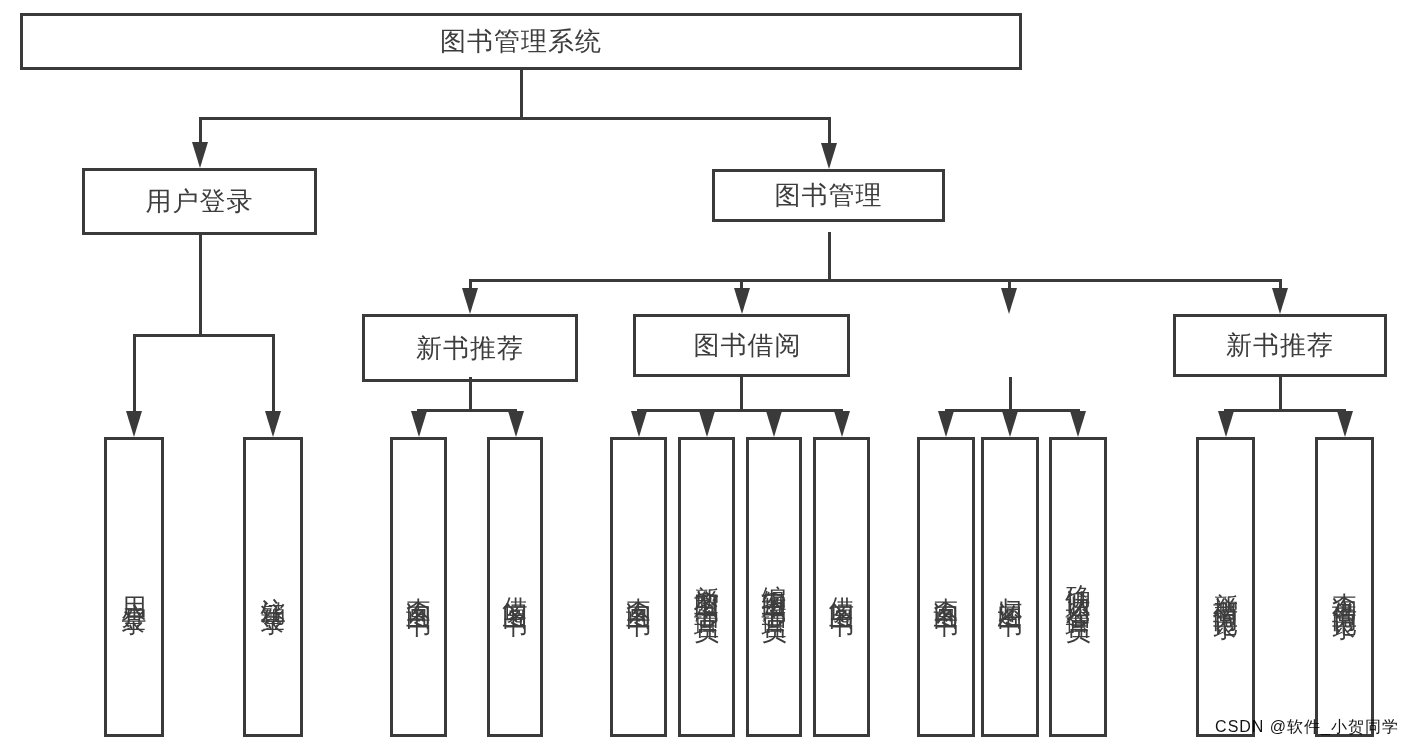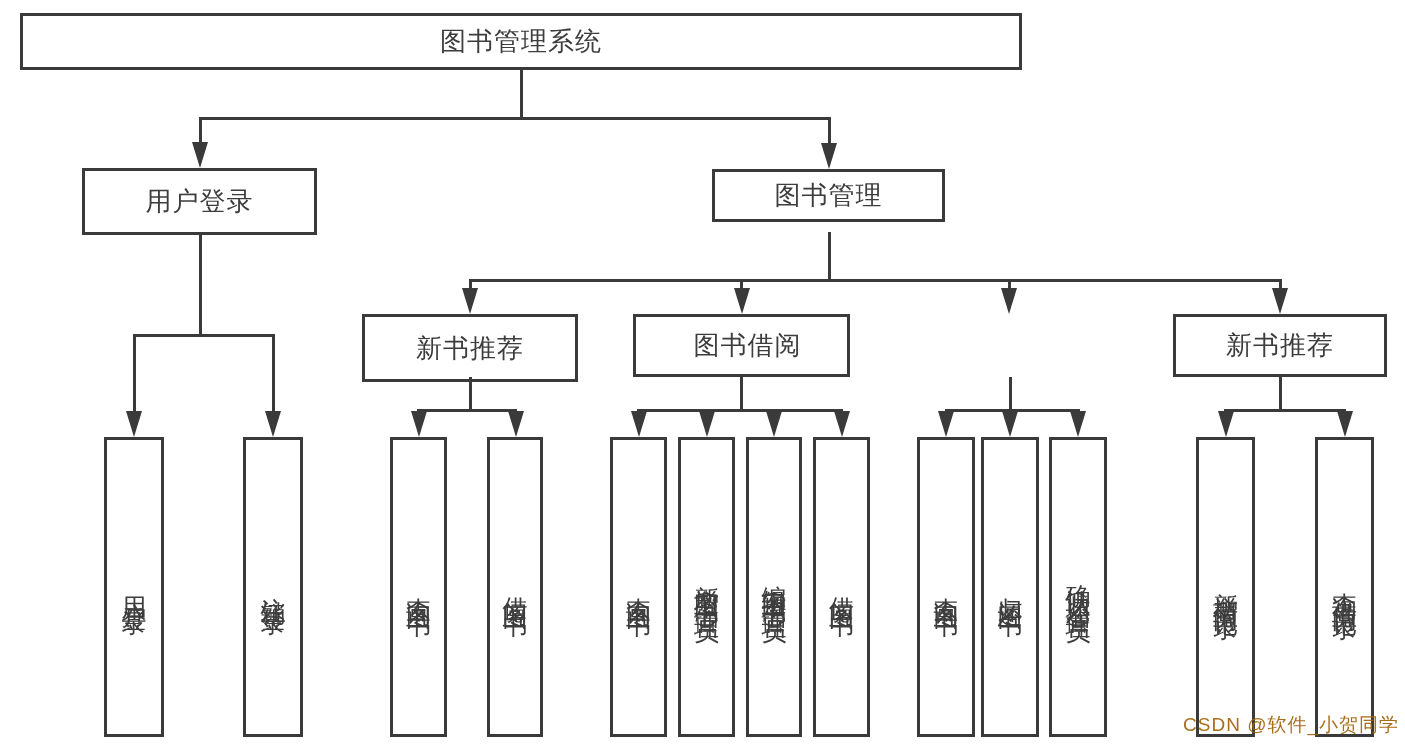--- a/index.html
+++ b/index.html
@@ -44,22 +44,22 @@
     position:absolute;
     width:0;height:0;
     border-left:8px solid transparent;
     border-right:8px solid transparent;
     border-top:26px solid var(--line);
   }
   .watermark{
     position:absolute;
     right:6px;
     bottom:9px;
-    font-size:19px;
-    color:#a16207;
+    font-size:16px;
+    color:#000000;
     opacity:.92;
     letter-spacing:1px;
     z-index:9;
     margin-left:20px;
   }
 </style>
 </head>
 <body>
 
 <div id="canvas">

